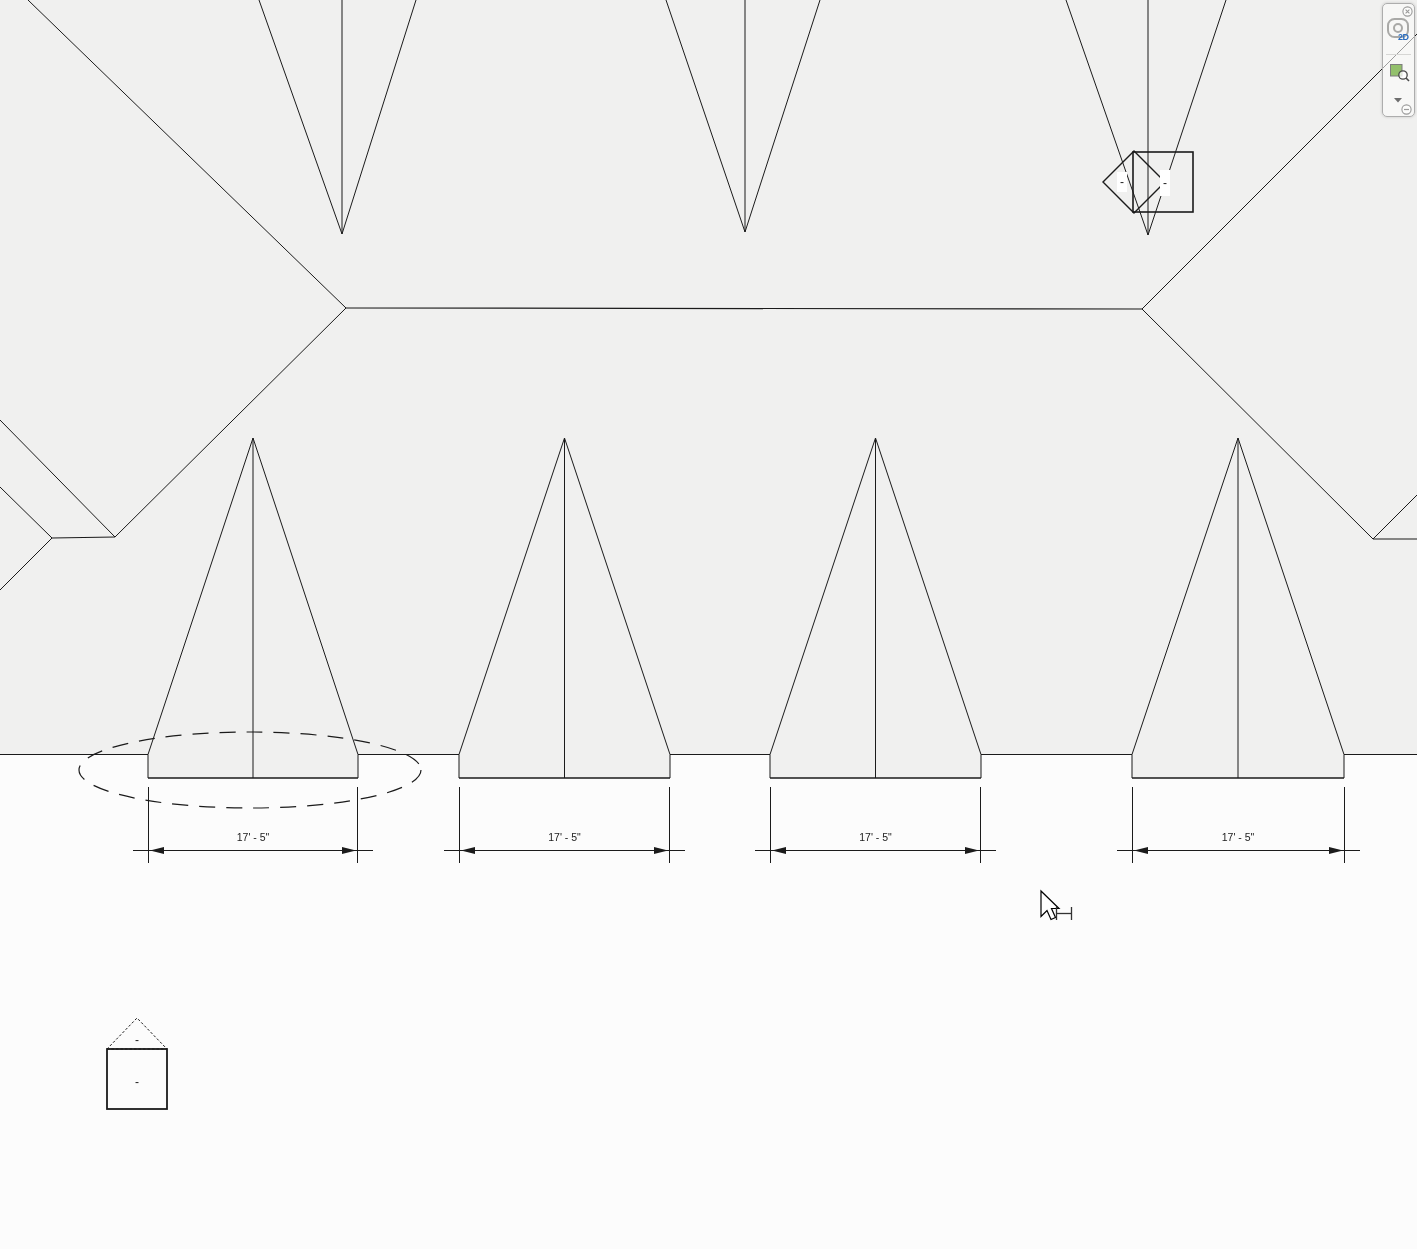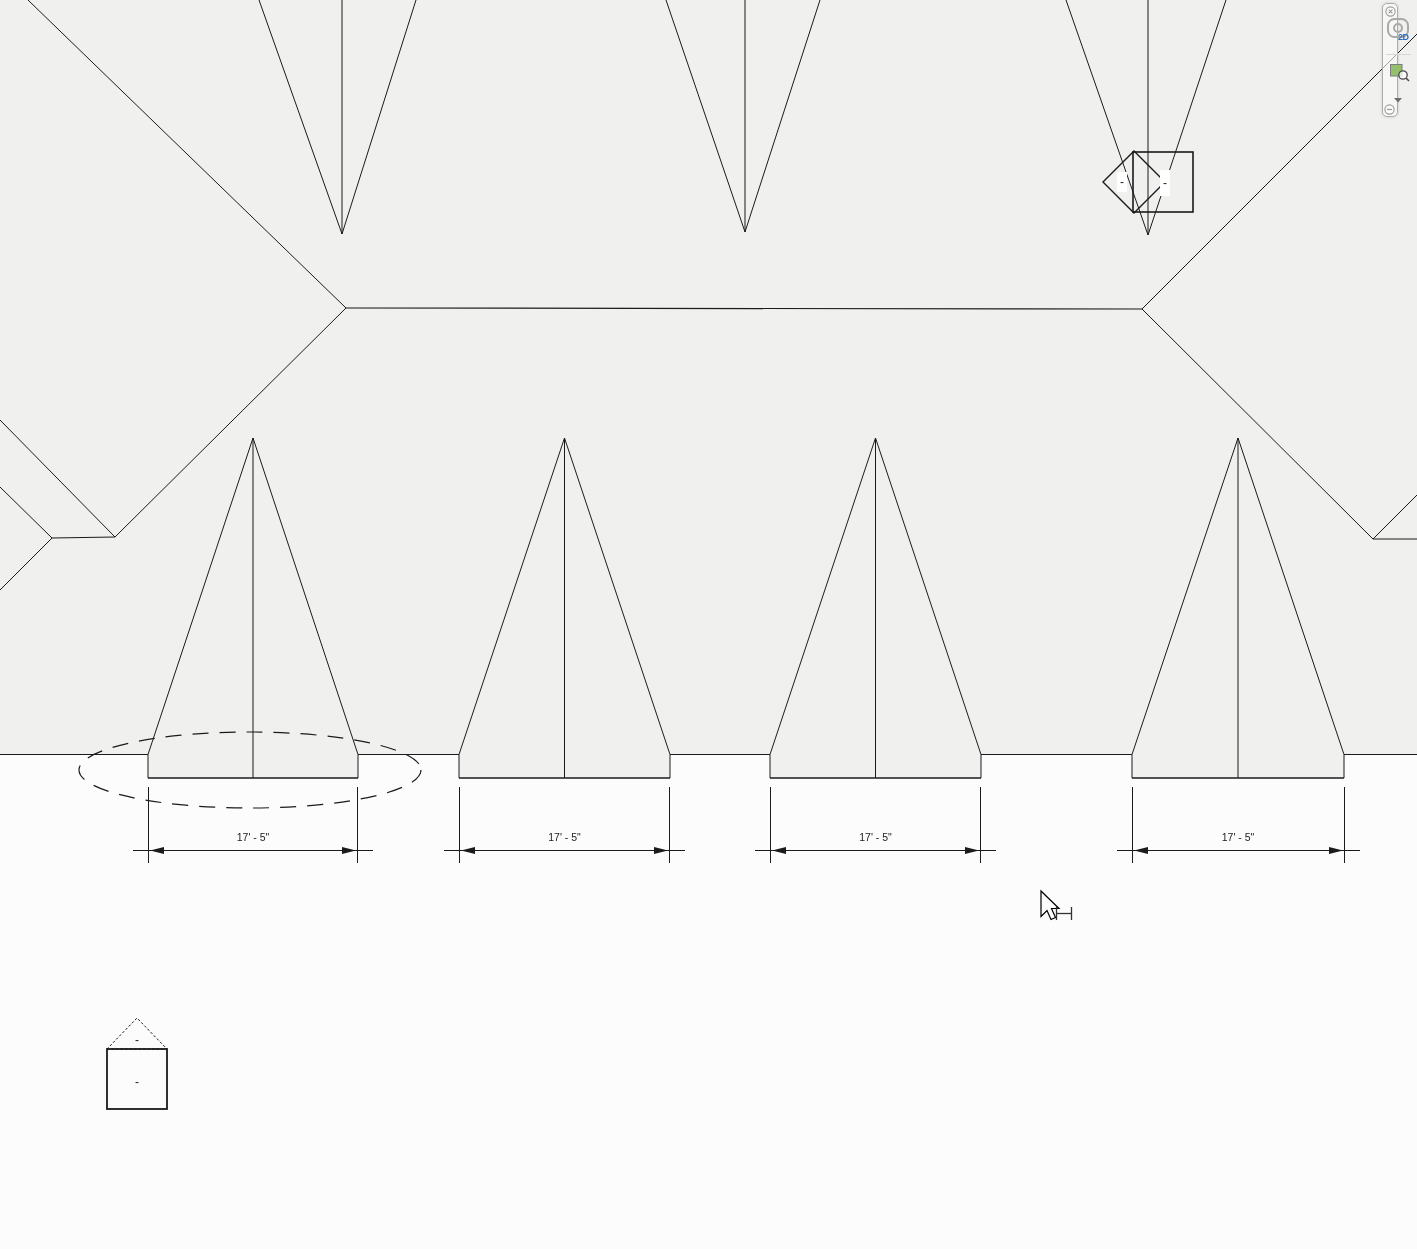--- a/index.html
+++ b/index.html
@@ -16,21 +16,21 @@
     font-size:10.5px;
     fill:#1b1b1b;
   }
   .marker-dash{
     font-family:"Liberation Sans", sans-serif;
     font-size:12px;
     fill:#1b1b1b;
   }
   
   #navbar{
-    position:absolute;left:1382px;top:3px;width:16px;height:114px;
+    position:absolute;left:1382px;top:3px;width:33px;height:114px;
     z-index:2;
     background:rgba(252,252,252,0.58);
     border:1px solid #adadad;
     border-radius:5px;
     box-shadow:0 0 3px rgba(0,0,0,0.18);
     box-sizing:border-box;
   }
   #navbar .nv{position:absolute;display:block;padding:0;margin:0;border:0;background:transparent;cursor:pointer;}
   #nv-close{right:1px;top:1px;width:11px;height:11px;}
   #nv-wheel{left:3px;top:13px;width:26px;height:26px;}

